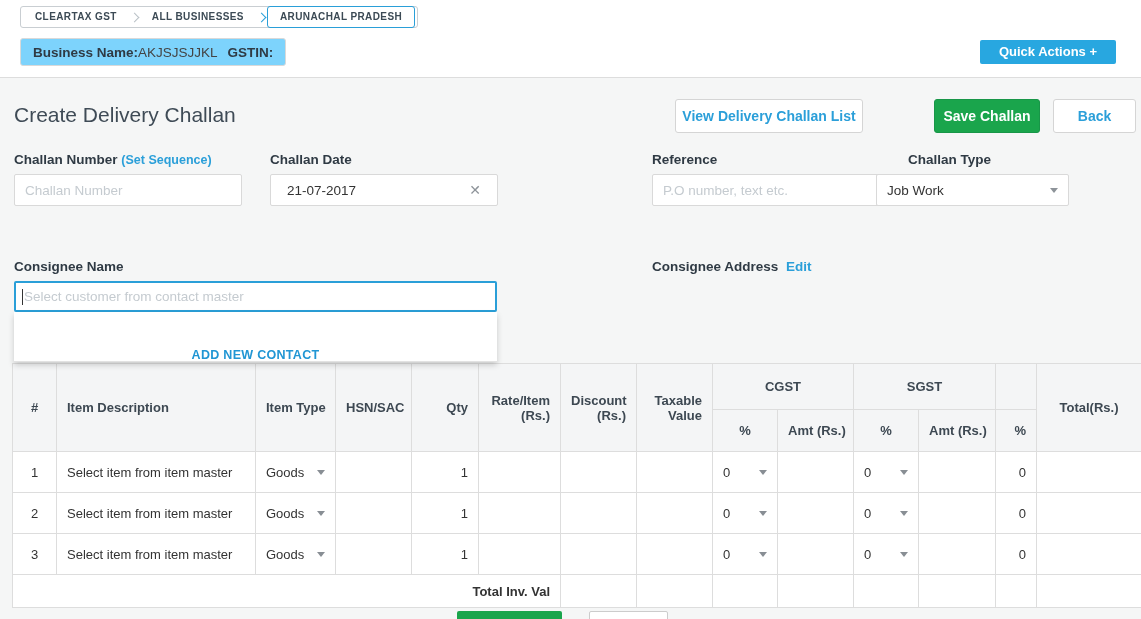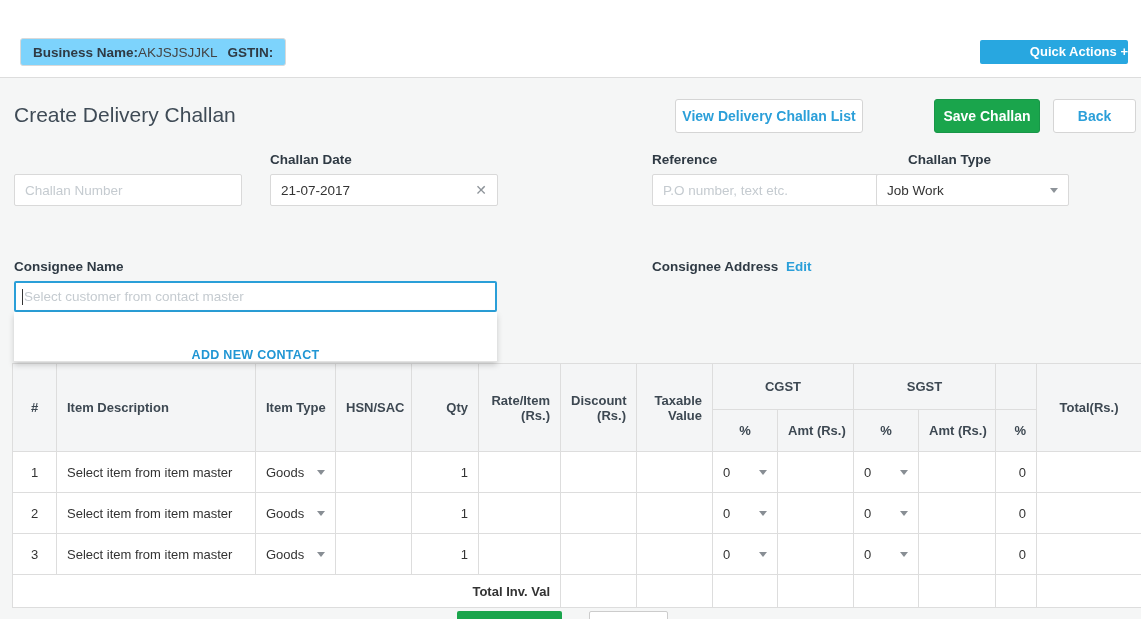--- a/index.html
+++ b/index.html
@@ -15,37 +15,37 @@
   .crumb { font-size:10px; font-weight:bold; letter-spacing:.4px; color:#3c4a55; padding:0 12px; line-height:20px; white-space:nowrap; cursor:pointer; }
   .chev { width:7px; height:7px; border-top:1px solid #b9c1c6; border-right:1px solid #b9c1c6; transform:rotate(45deg); margin:0 2px; flex:0 0 auto; }
   .chev.blue { border-color:#2a9fd8; }
   .crumb.active { border:1px solid #2a9fd8; border-radius:3px; margin:-1px 0; line-height:20px; }
 
   
   .bizbar { position:absolute; left:20px; top:38px; height:28px; display:flex; align-items:center; border:1px solid #d9d9d9; border-radius:3px; background:#7dd3fc; padding:0 12px; font-size:13.5px; color:#444; white-space:nowrap; }
   .bizbar b { color:#2f3a44; }
   .bizbar .gap { display:inline-block; width:10px; }
 
-  .quick-actions { position:absolute; left:980px; top:40px; width:148px; height:24px; background:#28a7e0; color:#ffffff; font-size:13px; font-weight:bold; border:none; border-radius:2px; text-align:right; line-height:24px; cursor:pointer; }
+  .quick-actions { position:absolute; left:980px; top:40px; width:136px; height:24px; background:#28a7e0; color:#ffffff; font-size:13px; font-weight:bold; border:none; border-radius:2px; text-align:center; line-height:24px; cursor:pointer; }
 
   
   .page-title { position:absolute; left:14px; top:103px; font-size:21px; color:#3f4b56; }
   .btn { position:absolute; height:34px; border-radius:3px; font-size:14px; font-weight:bold; text-align:center; cursor:pointer; }
   .btn-outline { background:#ffffff; border:1px solid #d5d5d5; color:#2b9fd9; }
   .btn-green { background:#1aa54c; border:1px solid #189648; color:#ffffff; }
   .btn-viewlist { left:675px; top:99px; width:188px; line-height:32px; }
   .btn-save { left:934px; top:99px; width:106px; line-height:32px; }
   .btn-back { left:1053px; top:99px; width:83px; line-height:32px; }
 
   
   .field-label { position:absolute; top:152px; font-size:13.5px; font-weight:bold; color:#2f3a44; }
   .seq-link { font-size:12.5px; font-weight:bold; color:#2b9fd9; cursor:pointer; }
   .tinput { position:absolute; top:174px; height:32px; border:1px solid #d9d9d9; border-radius:2px; background:#ffffff; font-size:13.5px; color:#333; padding:0 10px; font-family:inherit; }
   .tinput::placeholder { color:#c5cbd0; opacity:1; }
-  .datebox { position:absolute; top:174px; height:32px; border:1px solid #d9d9d9; border-radius:2px; background:#ffffff; display:flex; align-items:center; justify-content:space-between; padding:0 10px; font-size:13.5px; color:#333; cursor:pointer; }
+  .datebox { position:absolute; top:174px; height:32px; border:1px solid #d9d9d9; border-radius:2px; background:#ffffff; display:flex; align-items:center; justify-content:space-between; padding:0 16px; font-size:13.5px; color:#333; cursor:pointer; }
   .x-icon { color:#8d9399; font-size:14px; cursor:pointer; }
   .selectbox { position:absolute; top:174px; height:32px; border:1px solid #d9d9d9; border-radius:2px; background:#ffffff; display:flex; align-items:center; justify-content:space-between; padding:0 10px; font-size:13.5px; color:#333; cursor:pointer; }
   .caret { width:0; height:0; border-left:4px solid transparent; border-right:4px solid transparent; border-top:5px solid #8d9399; flex:0 0 auto; }
 
   
   .consignee-label { position:absolute; left:14px; top:259px; font-size:13.5px; font-weight:bold; color:#2f3a44; }
   .consignee-addr  { position:absolute; left:652px; top:259px; font-size:13.5px; font-weight:bold; color:#2f3a44; }
   .edit-link { position:absolute; left:786px; top:259px; font-size:13.5px; font-weight:bold; color:#2b9fd9; cursor:pointer; }
   .consignee-input { position:absolute; left:14px; top:281px; width:483px; height:31px; border:2px solid #2a9fd8; border-radius:2px; background:#ffffff; display:flex; align-items:center; padding:0 6px; }
   .caret-bar { width:1px; height:16px; background:#333; margin-right:1px; }
@@ -71,36 +71,47 @@
   
   .bottom-green { position:absolute; left:457px; top:611px; width:105px; height:30px; background:#1aa54c; border-radius:2px 2px 0 0; cursor:pointer; }
   .bottom-white { position:absolute; left:589px; top:611px; width:79px; height:30px; background:#ffffff; border:1px solid #cccccc; border-radius:2px 2px 0 0; cursor:pointer; }
 </style>
 </head>
 <body>
 
 <div class="screen">
 
   <div class="topbar">
+    <div class="crumbs">
+      <span class="crumb">CLEARTAX GST</span>
+      <span class="chev"></span>
+      <span class="crumb">ALL BUSINESSES</span>
+      <span class="chev blue"></span>
+      <span class="crumb active">ARUNACHAL PRADESH</span>
+    </div>
 
     <div class="bizbar">
       <b>Business Name:</b>
         <span>AKJSJSJJKL</span>
         <span class="gap"></span>
       <b>GSTIN:</b>
     </div>
 
     <button class="quick-actions">Quick Actions +</button>
   </div>
 
   <div class="page-title">Create Delivery Challan</div>
   <button class="btn btn-outline btn-viewlist">View Delivery Challan List</button>
   <button class="btn btn-green btn-save">Save Challan</button>
   <button class="btn btn-outline btn-back">Back</button>
 
+  <div class="field-label" style="left:14px;">
+    <span>Challan Number</span>
+    <span class="seq-link">(Set Sequence)</span>
+  </div>
   <div class="field-label" style="left:270px;">Challan Date</div>
   <div class="field-label" style="left:652px;">Reference</div>
   <div class="field-label" style="left:908px;">Challan Type</div>
 
   <input class="tinput" style="left: 14px; width: 228px;" placeholder="Challan Number">
   <div class="datebox" style="left:270px; width:228px;">
     <span>21-07-2017</span>
     <span class="x-icon">✕</span>
   </div>
   <input class="tinput" style="left: 652px; width: 228px;" placeholder="P.O number, text etc.">

